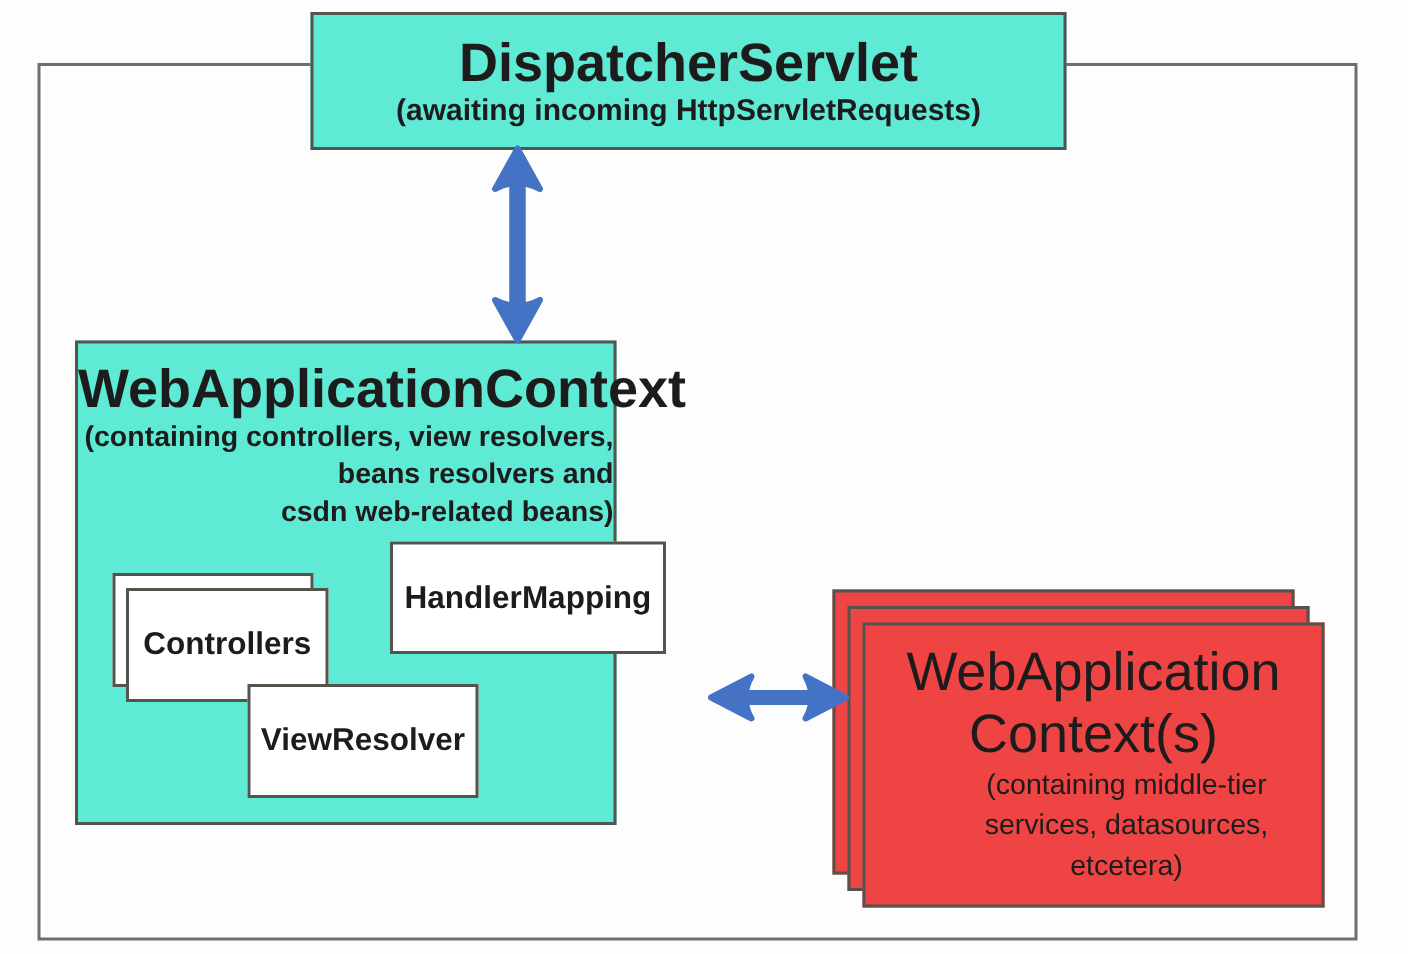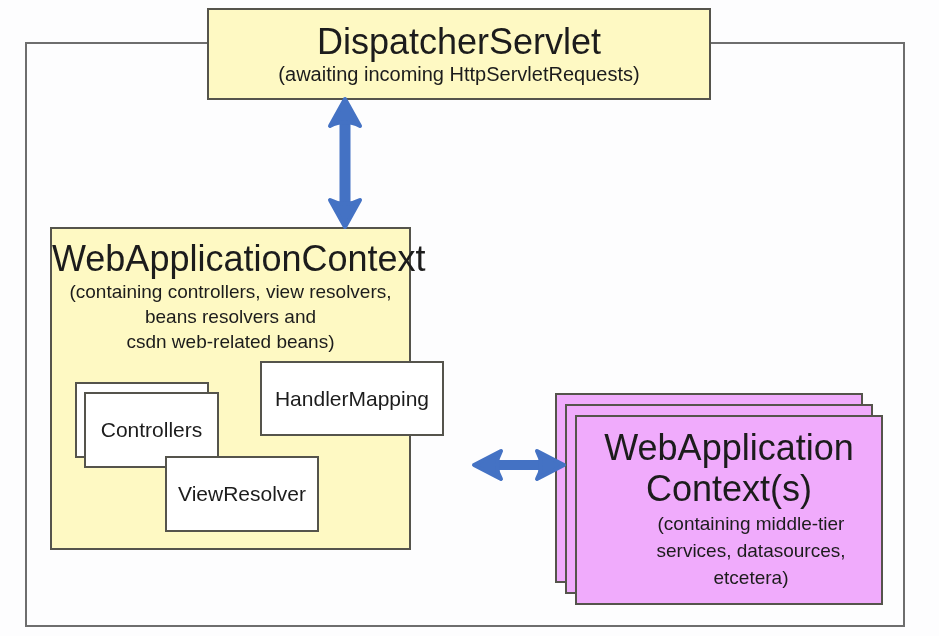--- a/index.html
+++ b/index.html
@@ -19,39 +19,40 @@
     position: absolute;
     left: 25px; top: 42px;
     width: 880px; height: 585px;
     border: 2px solid #6e6e6e;
     background: transparent;
     z-index: 1;
   }
 
   .tanbox {
     position: absolute;
-    background: #fef9c3;
+    background: #5eead4;
     border: 2px solid #55544c;
     text-align: center;
     z-index: 2;
+    font-weight: bold;
   }
 
   .dispatcher {
     left: 207px; top: 8px;
     width: 504px; height: 92px;
     display: flex; flex-direction: column;
     justify-content: center; align-items: center;
     gap: 2px;
   }
   .dispatcher .box-title { font-size: 36px; line-height: 38px; }
   .dispatcher .box-subtitle { font-size: 20px; line-height: 22px; }
 
   .webappctx {
     left: 50px; top: 227px;
-    width: 361px; height: 323px;
+    width: 361px; height: 323px; text-align: right;
   }
   .webappctx .box-title { font-size: 36px; line-height: 40px; margin-top: 10px; }
   .webappctx .box-subtitle { font-size: 19px; line-height: 25px; }
 
   .innerbox {
     position: absolute;
     background: #ffffff;
     border: 2px solid #55544c;
     display: flex; justify-content: center; align-items: center;
     font-size: 21px;
@@ -62,21 +63,21 @@
   .view-resolver  { left: 113px; top: 227px; width: 154px; height: 76px; z-index: 5; }
 
   .arrow-svg { position: absolute; z-index: 6; }
   .v-arrow { left: 323px; top: 96px; }
   .h-arrow { left: 471px; top: 446px; }
 
   
   .stack-card {
     position: absolute;
     width: 308px; height: 190px;
-    background: #f0abfc;
+    background: #ef4444;
     border: 2px solid #55544c;
   }
   .stack-back-2 { left: 555px; top: 393px; z-index: 2; }
   .stack-back-1 { left: 565px; top: 404px; z-index: 3; }
   .stack-front  {
     left: 575px; top: 415px; z-index: 4;
     text-align: center;
     padding-top: 10px;
   }
   .stack-front .box-title { font-size: 36px; line-height: 41px; }

